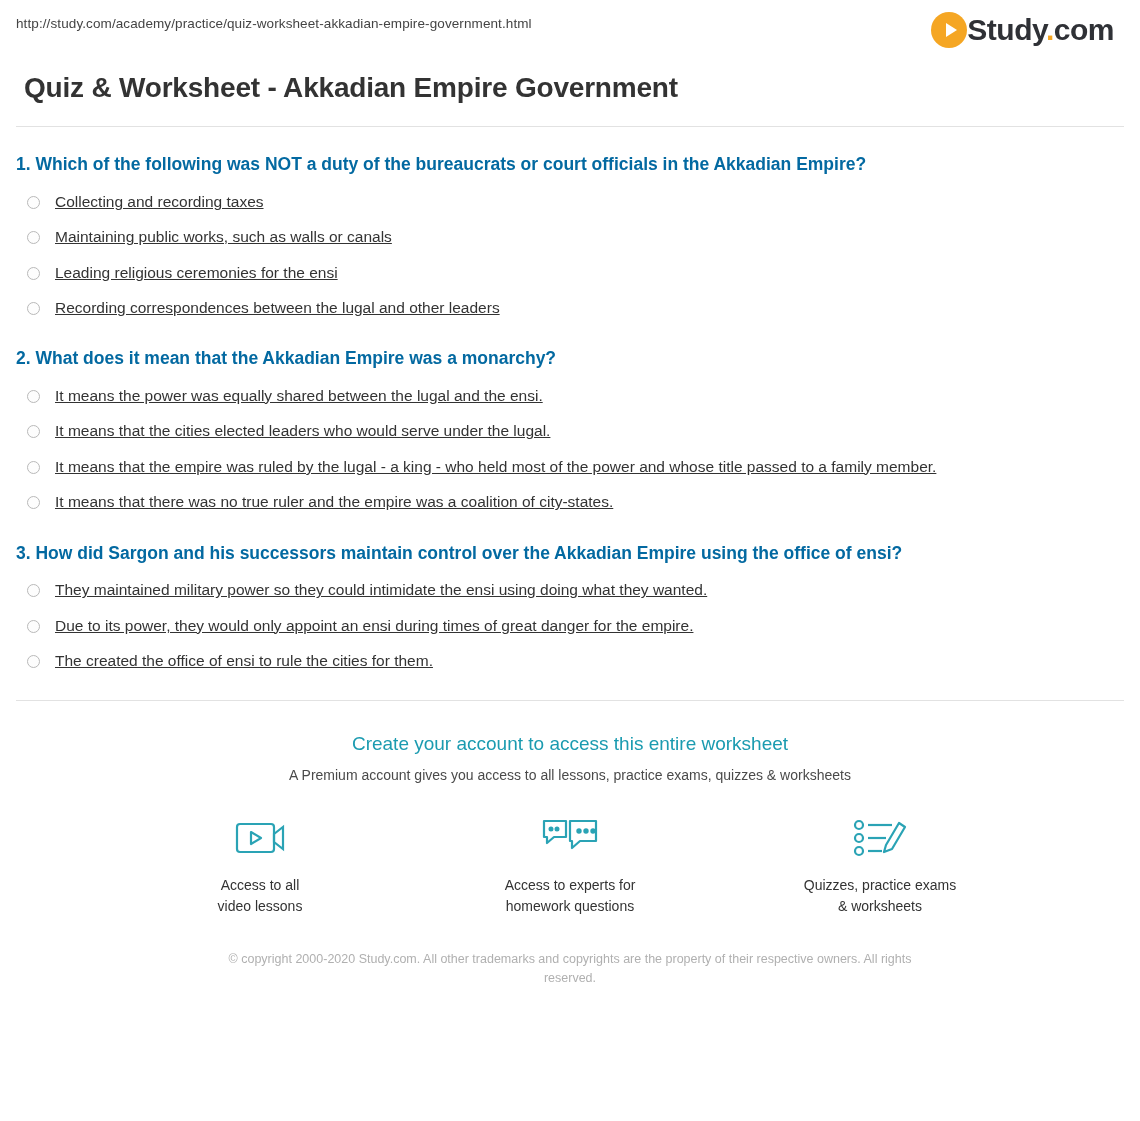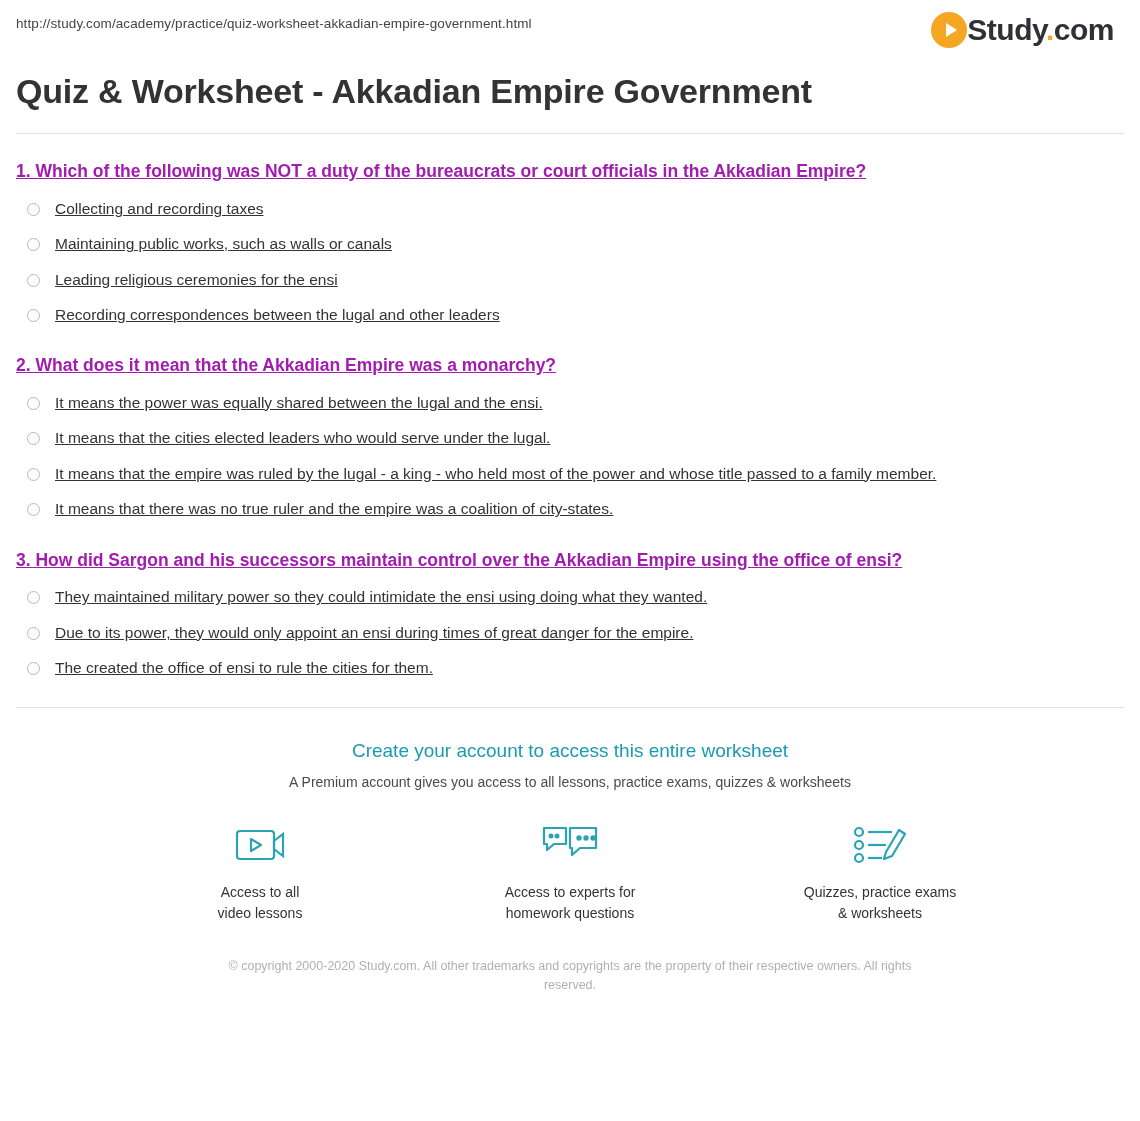--- a/index.html
+++ b/index.html
@@ -68,47 +68,46 @@
   .logo-text .dot {
     color: #f5a623;
   }
   .logo-text .com {
     color: #2f3136;
     font-weight: bold;
   }
 
   
   h1.page-title {
-    font-size: 34px;
+    font-size: 28px;
     font-weight: bold;
     color: #333333;
-    margin: 10px 0 0 0;
+    margin: 10px 0 0 8px;
     padding: 0 0 22px 0;
     letter-spacing: -0.2px;
   }
   .rule {
     border: 0;
     border-top: 1px solid #e2e2e2;
     margin: 0;
   }
 
   
   .questions {
     padding-top: 26px;
   }
   .question {
     margin-bottom: 30px;
   }
   .q-text {
     font-size: 17.5px;
     font-weight: bold;
-    color: #a21caf;
+    color: #0369a1;
     margin: 0 0 16px 0;
     line-height: 1.3;
-    text-decoration: underline;
   }
   .answers {
     list-style: none;
     margin: 0;
     padding: 0;
   }
   .answer {
     display: flex;
     align-items: flex-start;
     margin-bottom: 16px;

